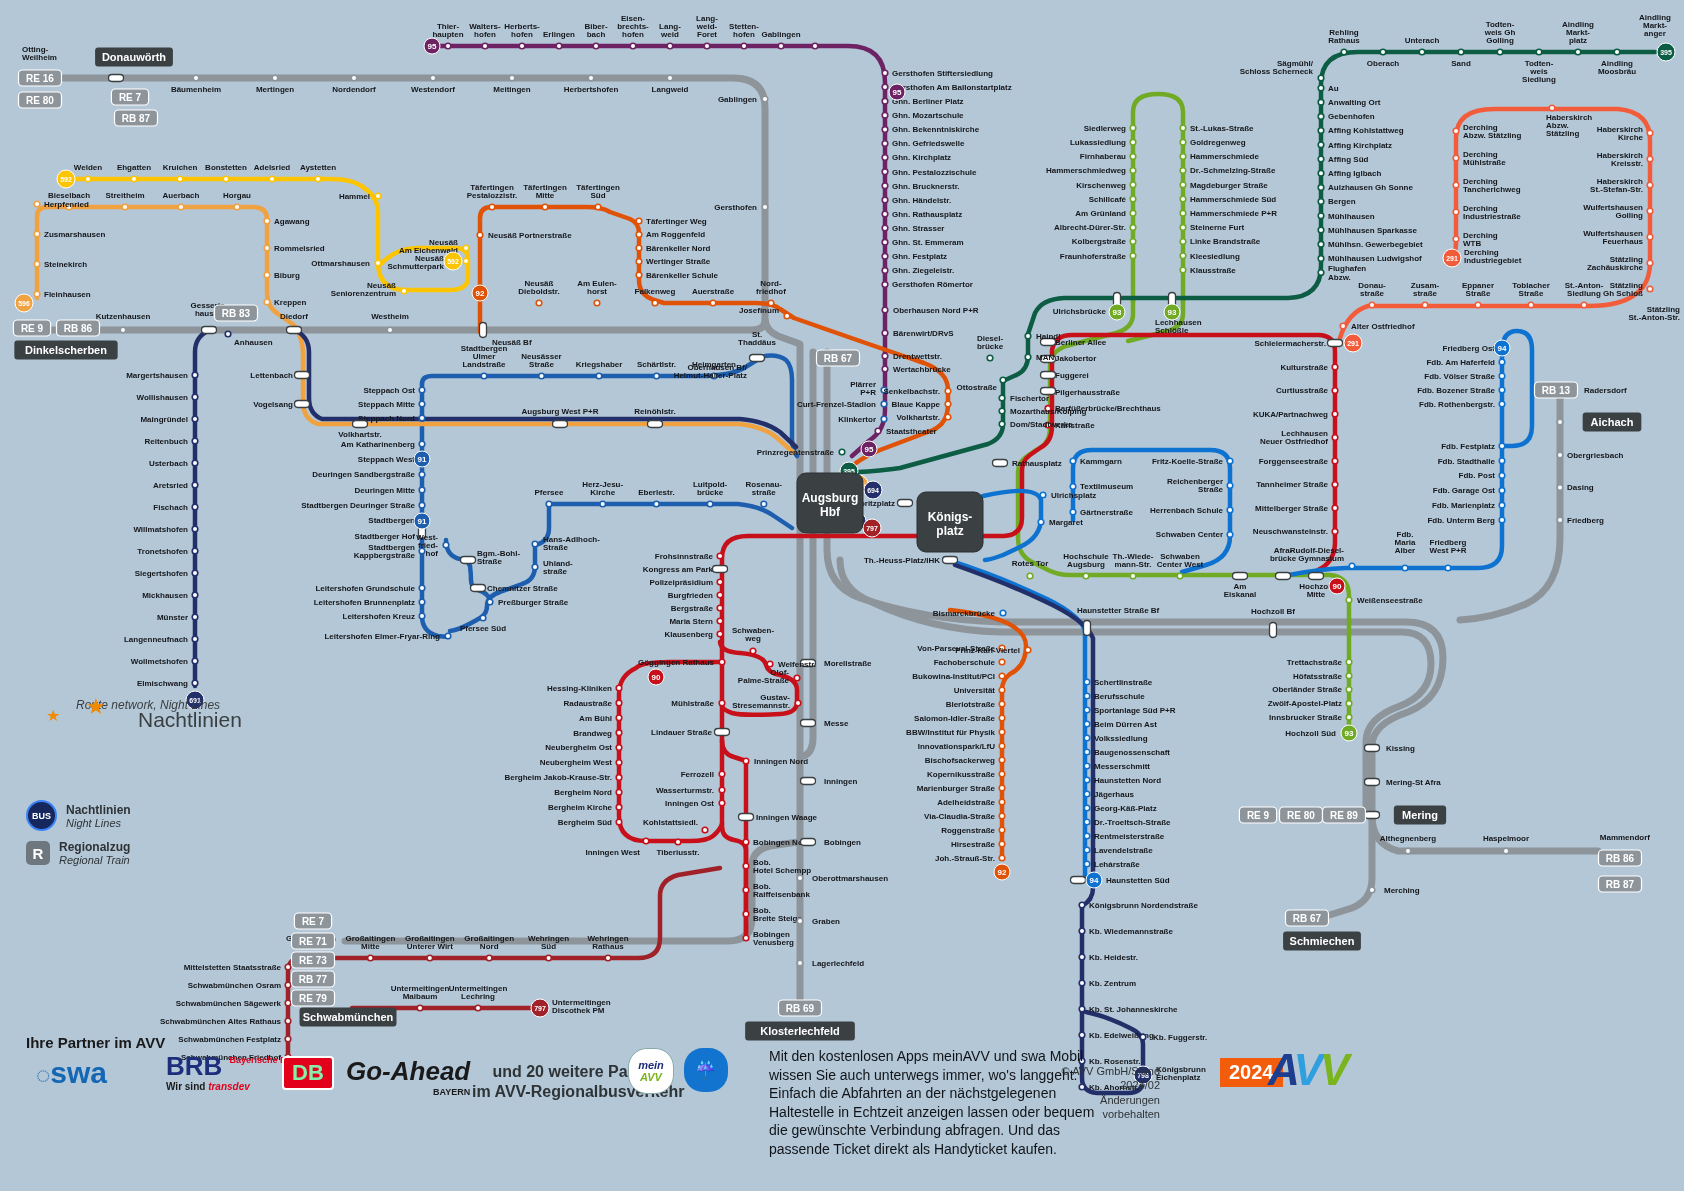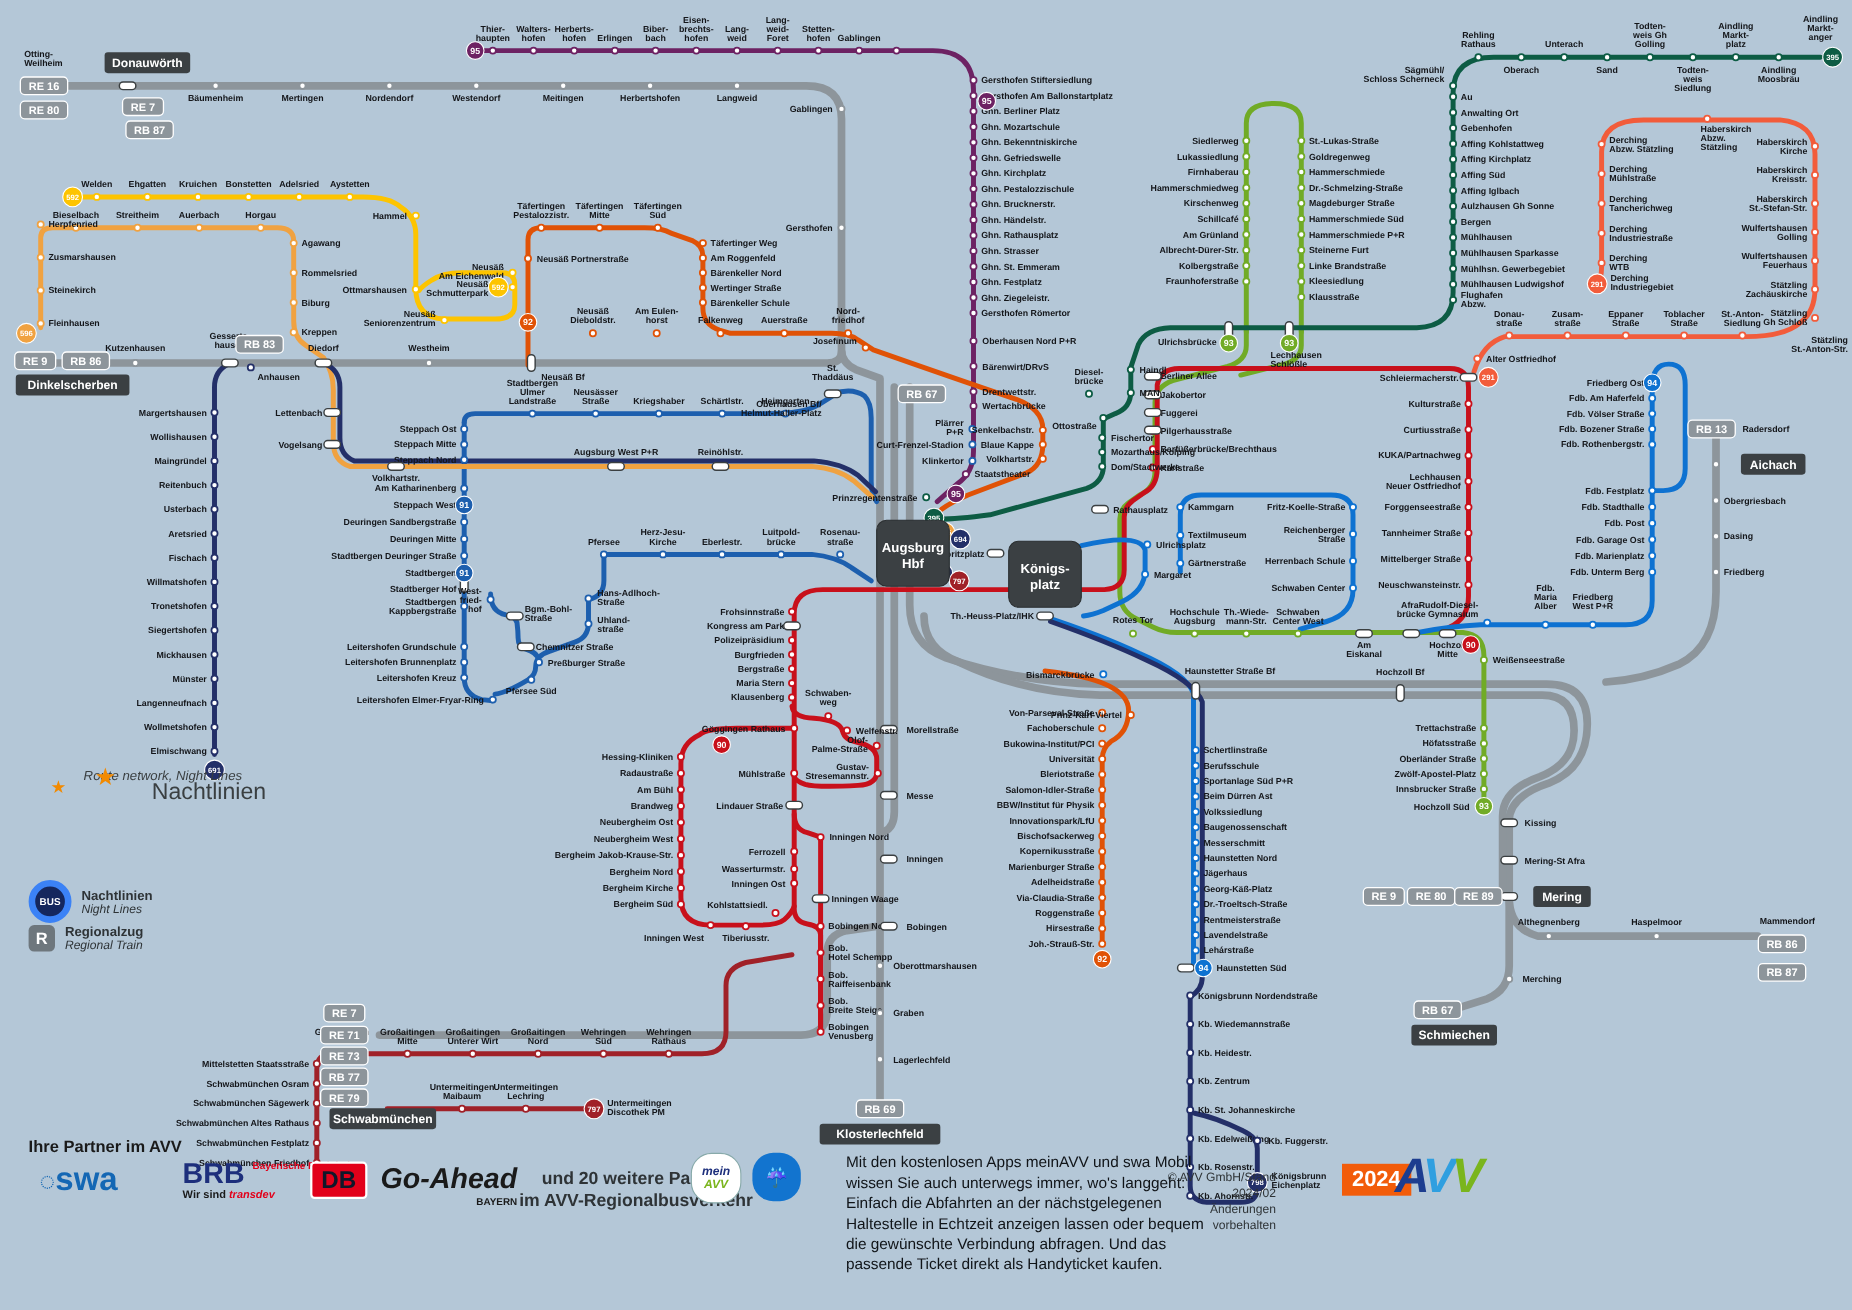--- a/index.html
+++ b/index.html
@@ -8,34 +8,34 @@
   #map{position:absolute;left:0;top:0;}
   .ov{position:absolute;color:#2e3336;}
   #logo{left:28px;top:698px;}
   .star{color:#f28a00;position:absolute;}
   #logo .t1{font-size:37px;font-weight:bold;letter-spacing:1px;color:#3a3f41;}
   #logo .moon{color:#f28a00;}
   #logo .t2{font-size:12px;font-style:italic;color:#3a3f41;margin-left:48px;}
   #logo .t3{font-size:21px;color:#3a3f41;margin-left:110px;margin-top:-4px;font-weight:500;}
   .leg{left:26px;display:flex;align-items:center;gap:9px;}
   .legbus{width:27px;height:27px;border-radius:50%;background:#15275d;color:#fff;font-size:9px;
-          font-weight:bold;display:flex;align-items:center;justify-content:center;border:6px solid #3b82f6;}
+          font-weight:bold;display:flex;align-items:center;justify-content:center;border:2px solid #3b82f6;}
   .legr{width:24px;height:24px;border-radius:5px;background:#6e777d;color:#fff;font-size:15px;
         font-weight:bold;display:flex;align-items:center;justify-content:center;}
   .leg .a{font-size:12px;font-weight:bold;}
   .leg .b{font-size:11px;font-style:italic;}
   #partners{left:26px;top:1034px;font-size:15px;font-weight:bold;color:#1a1a1a;}
   .plogo{position:absolute;top:1056px;}
   .swa{left:36px;color:#1467b4;font-size:30px;font-weight:bold;}
   .swa .drop{font-size:24px;}
   .brb{left:166px;color:#1d2f7c;font-size:26px;font-weight:bold;line-height:0.8;}
   .brb small{font-size:9px;color:#e2001a;display:inline-block;vertical-align:top;line-height:1;}
   .brb .td{font-size:10px;color:#1a1a1a;margin-top:6px;}
   .brb .td em{color:#e2001a;font-style:italic;font-weight:bold;}
-  .db{left:282px;background:#e2001a;color:#0f172a;font-size:22px;font-weight:bold;
+  .db{left:282px;background:#e2001a;color:#86efac;font-size:22px;font-weight:bold;
       padding:2px 8px;border-radius:4px;border:2px solid #fff;}
   .goa{left:346px;font-size:26px;font-weight:bold;font-style:italic;color:#1a1a1a;}
   .goa small{display:block;font-size:9px;text-align:right;font-style:normal;}
   .more{left:472px;top:1062px;font-size:16px;font-weight:bold;line-height:1.25;text-align:center;}
   .app{position:absolute;top:1048px;width:44px;height:44px;border-radius:19px;display:flex;flex-direction:column;
        align-items:center;justify-content:center;font-weight:bold;}
   .app1{left:628px;background:#fff;color:#1d2f7c;font-size:11px;font-style:italic;border:1px solid #8aa;}
   .app1 .g{color:#7ab51d;}
   .app2{left:684px;background:#1274cf;color:#fff;font-size:17px;}
   .blurb{left:740px;top:1047px;font-size:14px;line-height:1.33;color:#101418;width:330px;margin-left:29px;}

